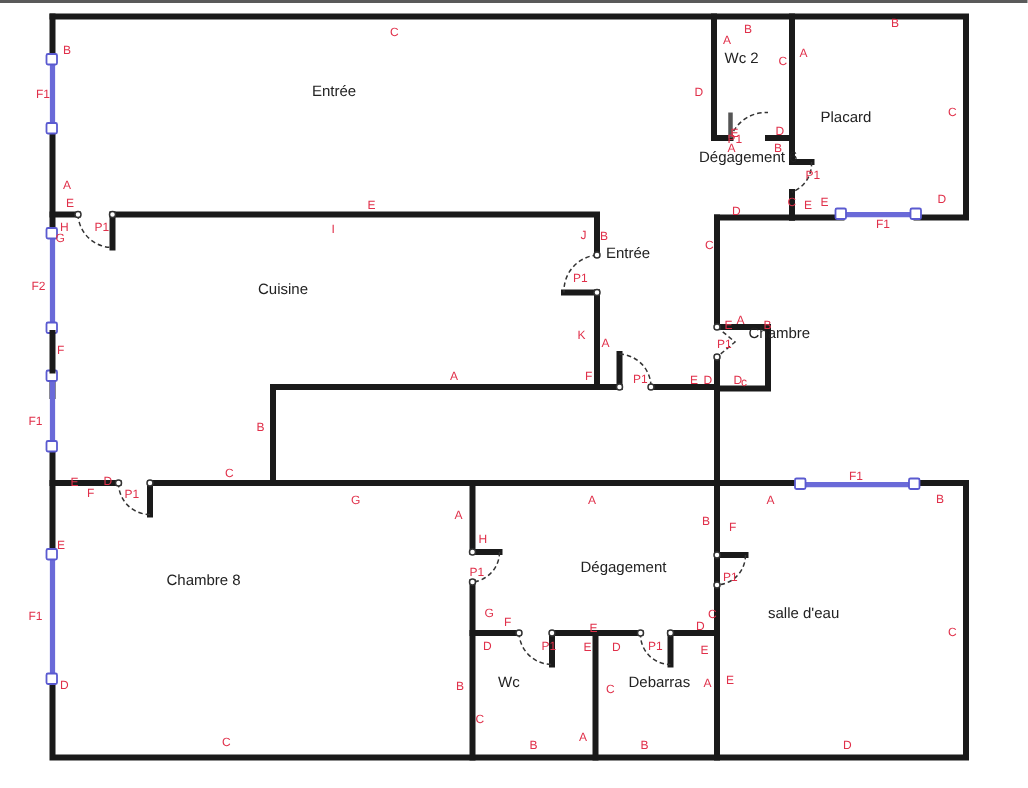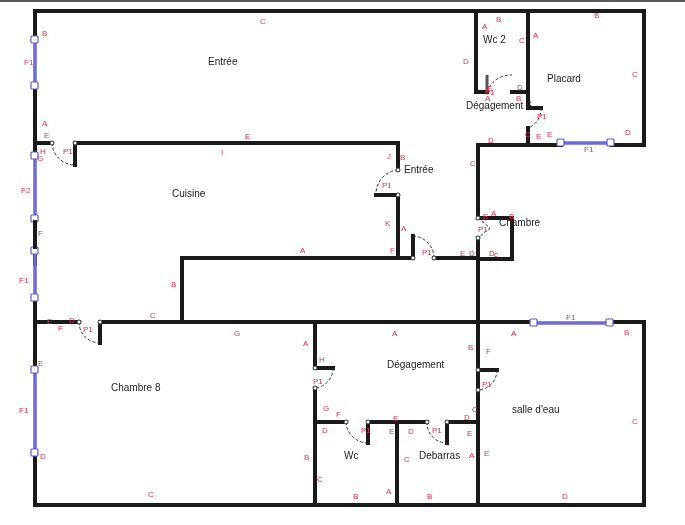--- a/index.html
+++ b/index.html
@@ -133,23 +133,23 @@
 
 <div>
   <span class="room" style="left:208px;top:57px">Entrée</span>
   <span class="room" style="left:483px;top:35px">Wc 2</span>
   <span class="room" style="left:547px;top:74px">Placard</span>
   <span class="room" style="left:466px;top:101px">Dégagement 6</span>
   <span class="room" style="left:404px;top:165px">Entrée</span>
   <span class="room" style="left:172px;top:189px">Cuisine</span>
   <span class="room" style="left:499px;top:218px">Chambre</span>
   <span class="room" style="left:111px;top:383px">Chambre 8</span>
-  <span class="room" style="left:387px;top:360px">Dégagement</span>
+  <span class="room" style="left:387px;top:374px">Dégagement</span>
   <span class="room" style="left:512px;top:405px">salle d'eau</span>
-  <span class="room" style="left:344px;top:451px">Wc</span>
+  <span class="room" style="left:332px;top:451px">Wc</span>
   <span class="room" style="left:419px;top:451px">Debarras</span>
 </div>
 
 <div>
   <span class="plbl" style="left:24px;top:59px">F1</span>
   <span class="plbl" style="left:21px;top:187px">F2</span>
   <span class="plbl" style="left:19px;top:277px">F1</span>
   <span class="plbl" style="left:19px;top:407px">F1</span>
   <span class="plbl" style="left:584px;top:146px">F1</span>
   <span class="plbl" style="left:566px;top:314px">F1</span>

